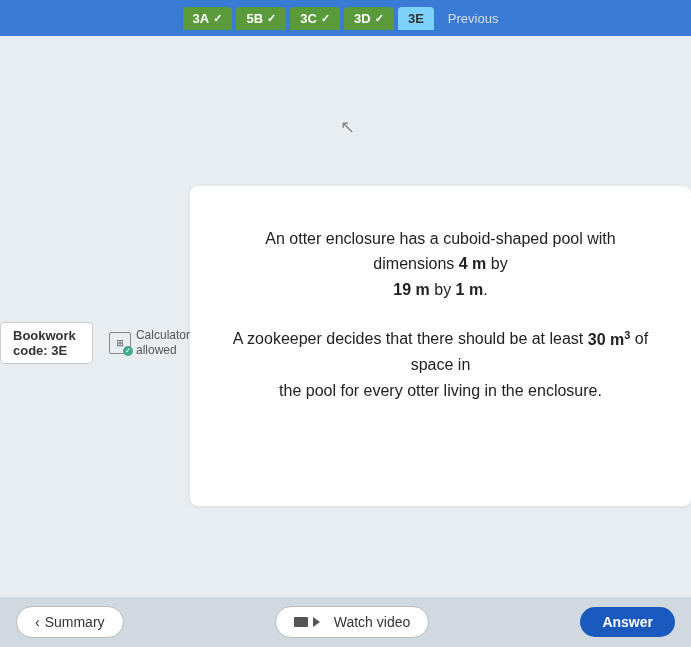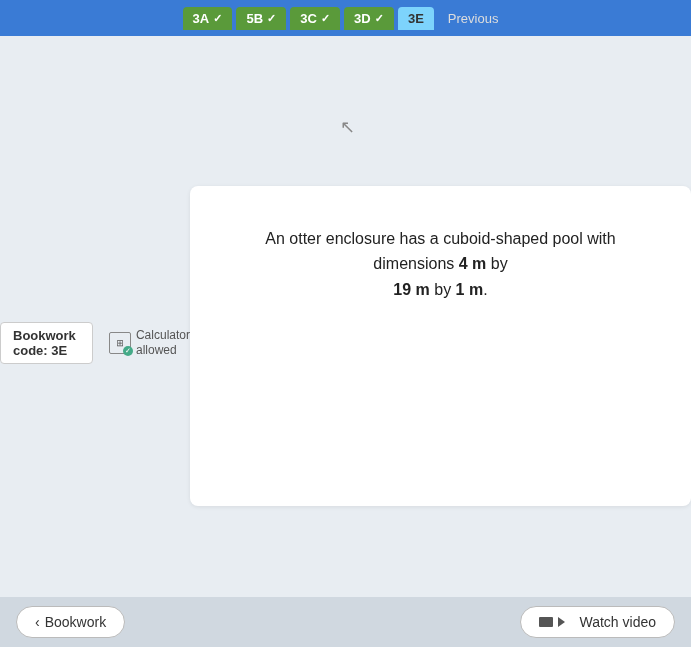--- a/index.html
+++ b/index.html
@@ -273,32 +273,39 @@
   </div>
 
   <div class="cursor-area">↖</div>
 
   <div class="question-card">
     <div class="question-text">
       An otter enclosure has a cuboid-shaped pool with dimensions <strong>4 m</strong> by
       <br><strong>19 m</strong> by <strong>1 m</strong>.
     </div>
 
+    <div class="question-text">
+      A zookeeper decides that there should be at least <strong>30 m<sup>3</sup></strong> of space in
+      <br>the pool for every otter living in the enclosure.
+    </div>
 
   </div>
 
   <div class="bottom-bar">
     <button class="btn-prev">
       <span>‹</span>
-      <span>Bookwork</span>
+      <span>Summary</span>
     </button>
 
     <button class="btn-watch">
       <span class="video-icon">
         <span class="vid-rect"></span>
         <span class="vid-tri"></span>
       </span>
       <span>Watch video</span>
     </button>
 
+    <button class="btn-answer">
+      <span>Answer</span>
+    </button>
   </div>
 
 </div>
 
 </body></html>

